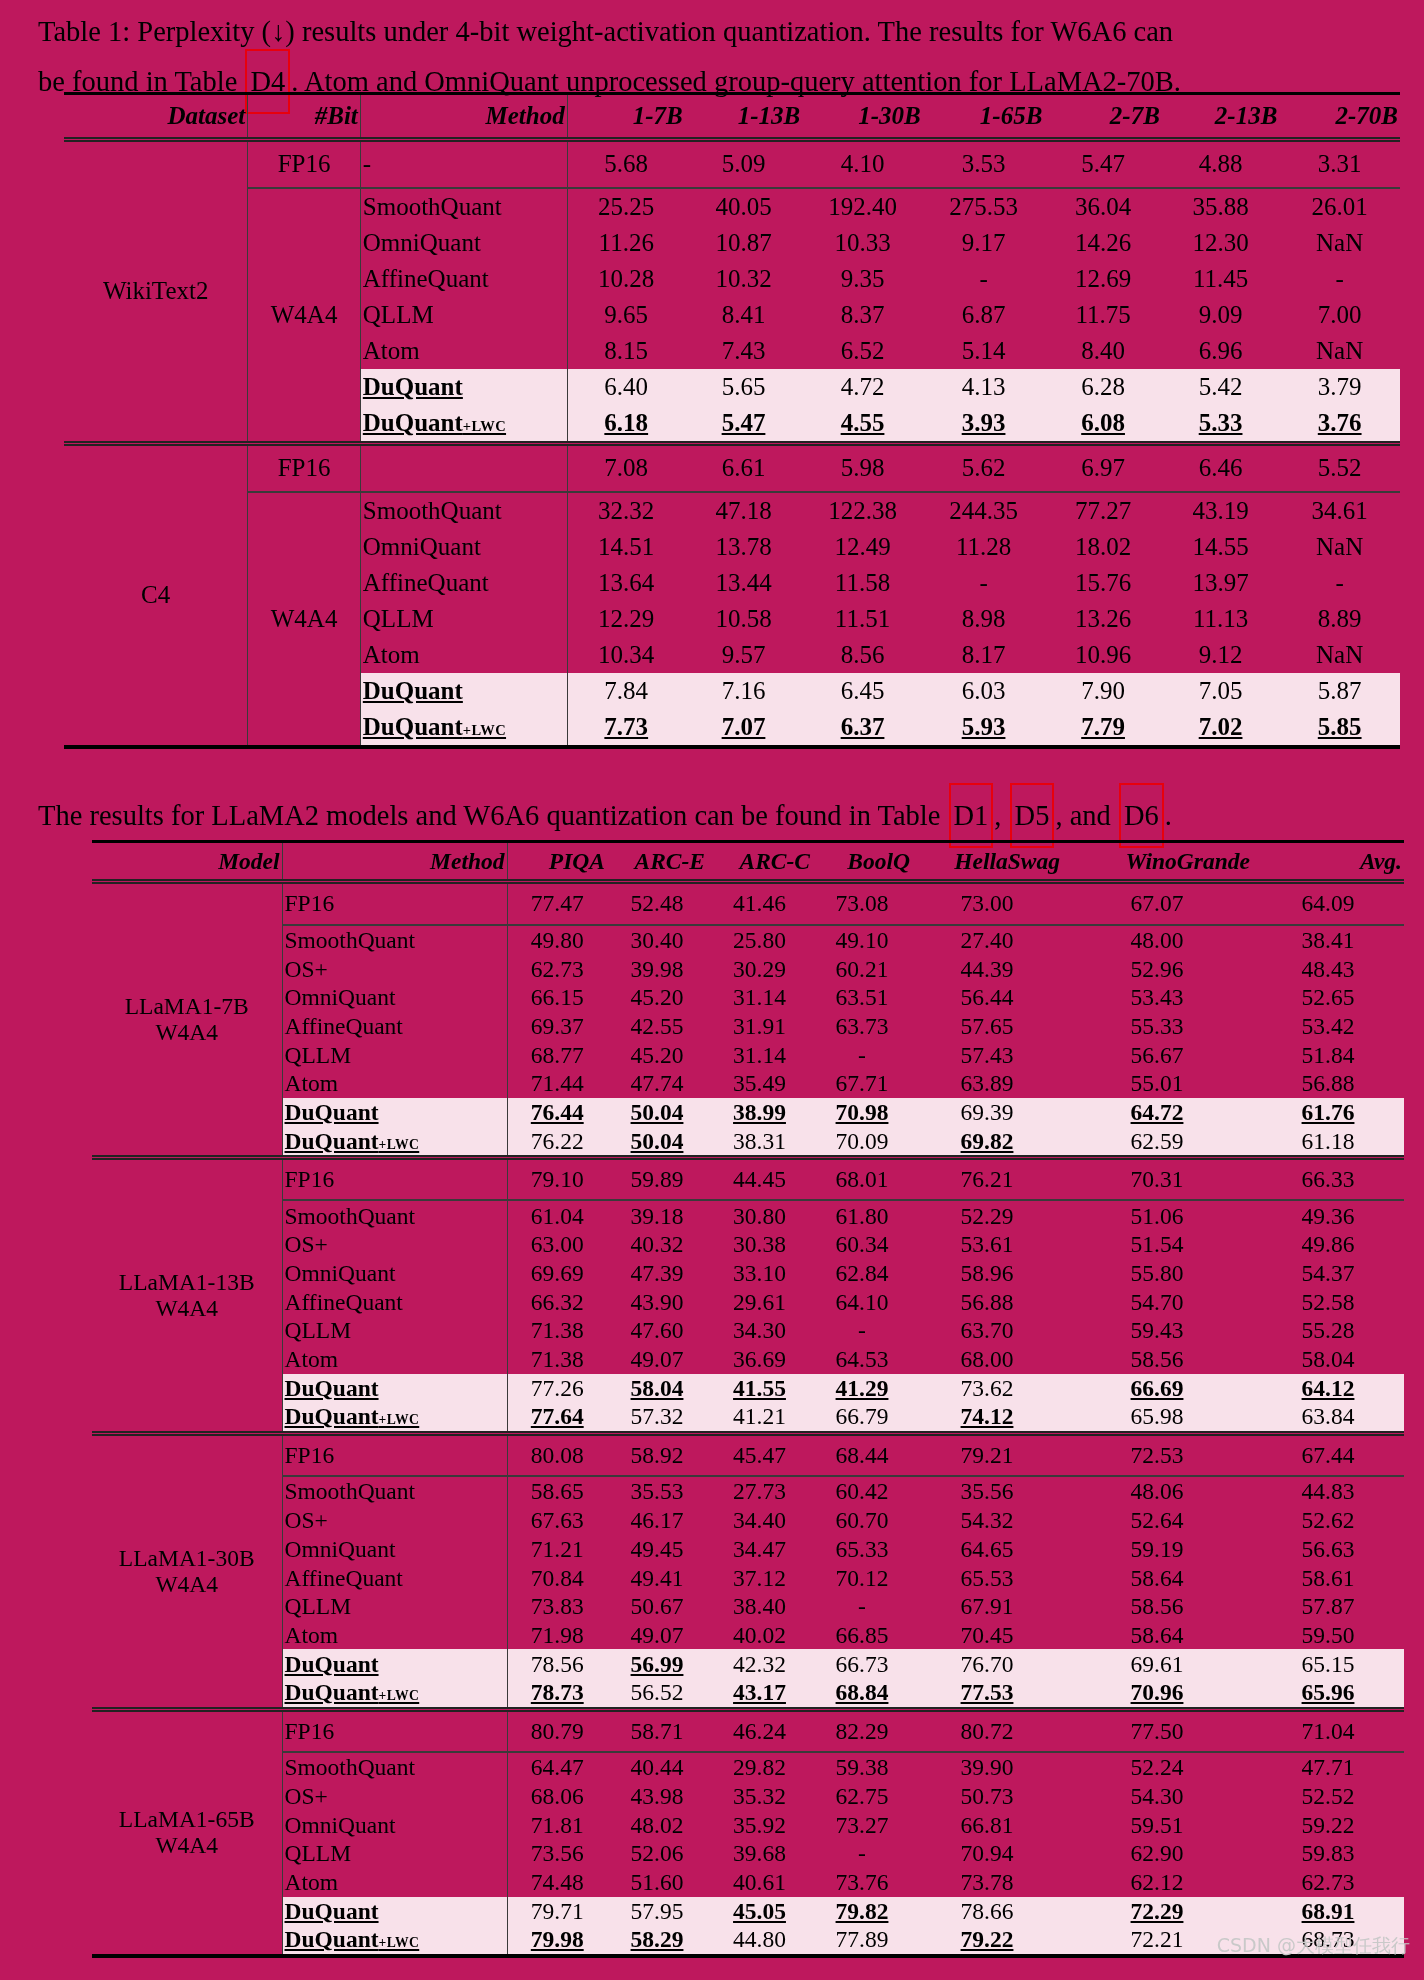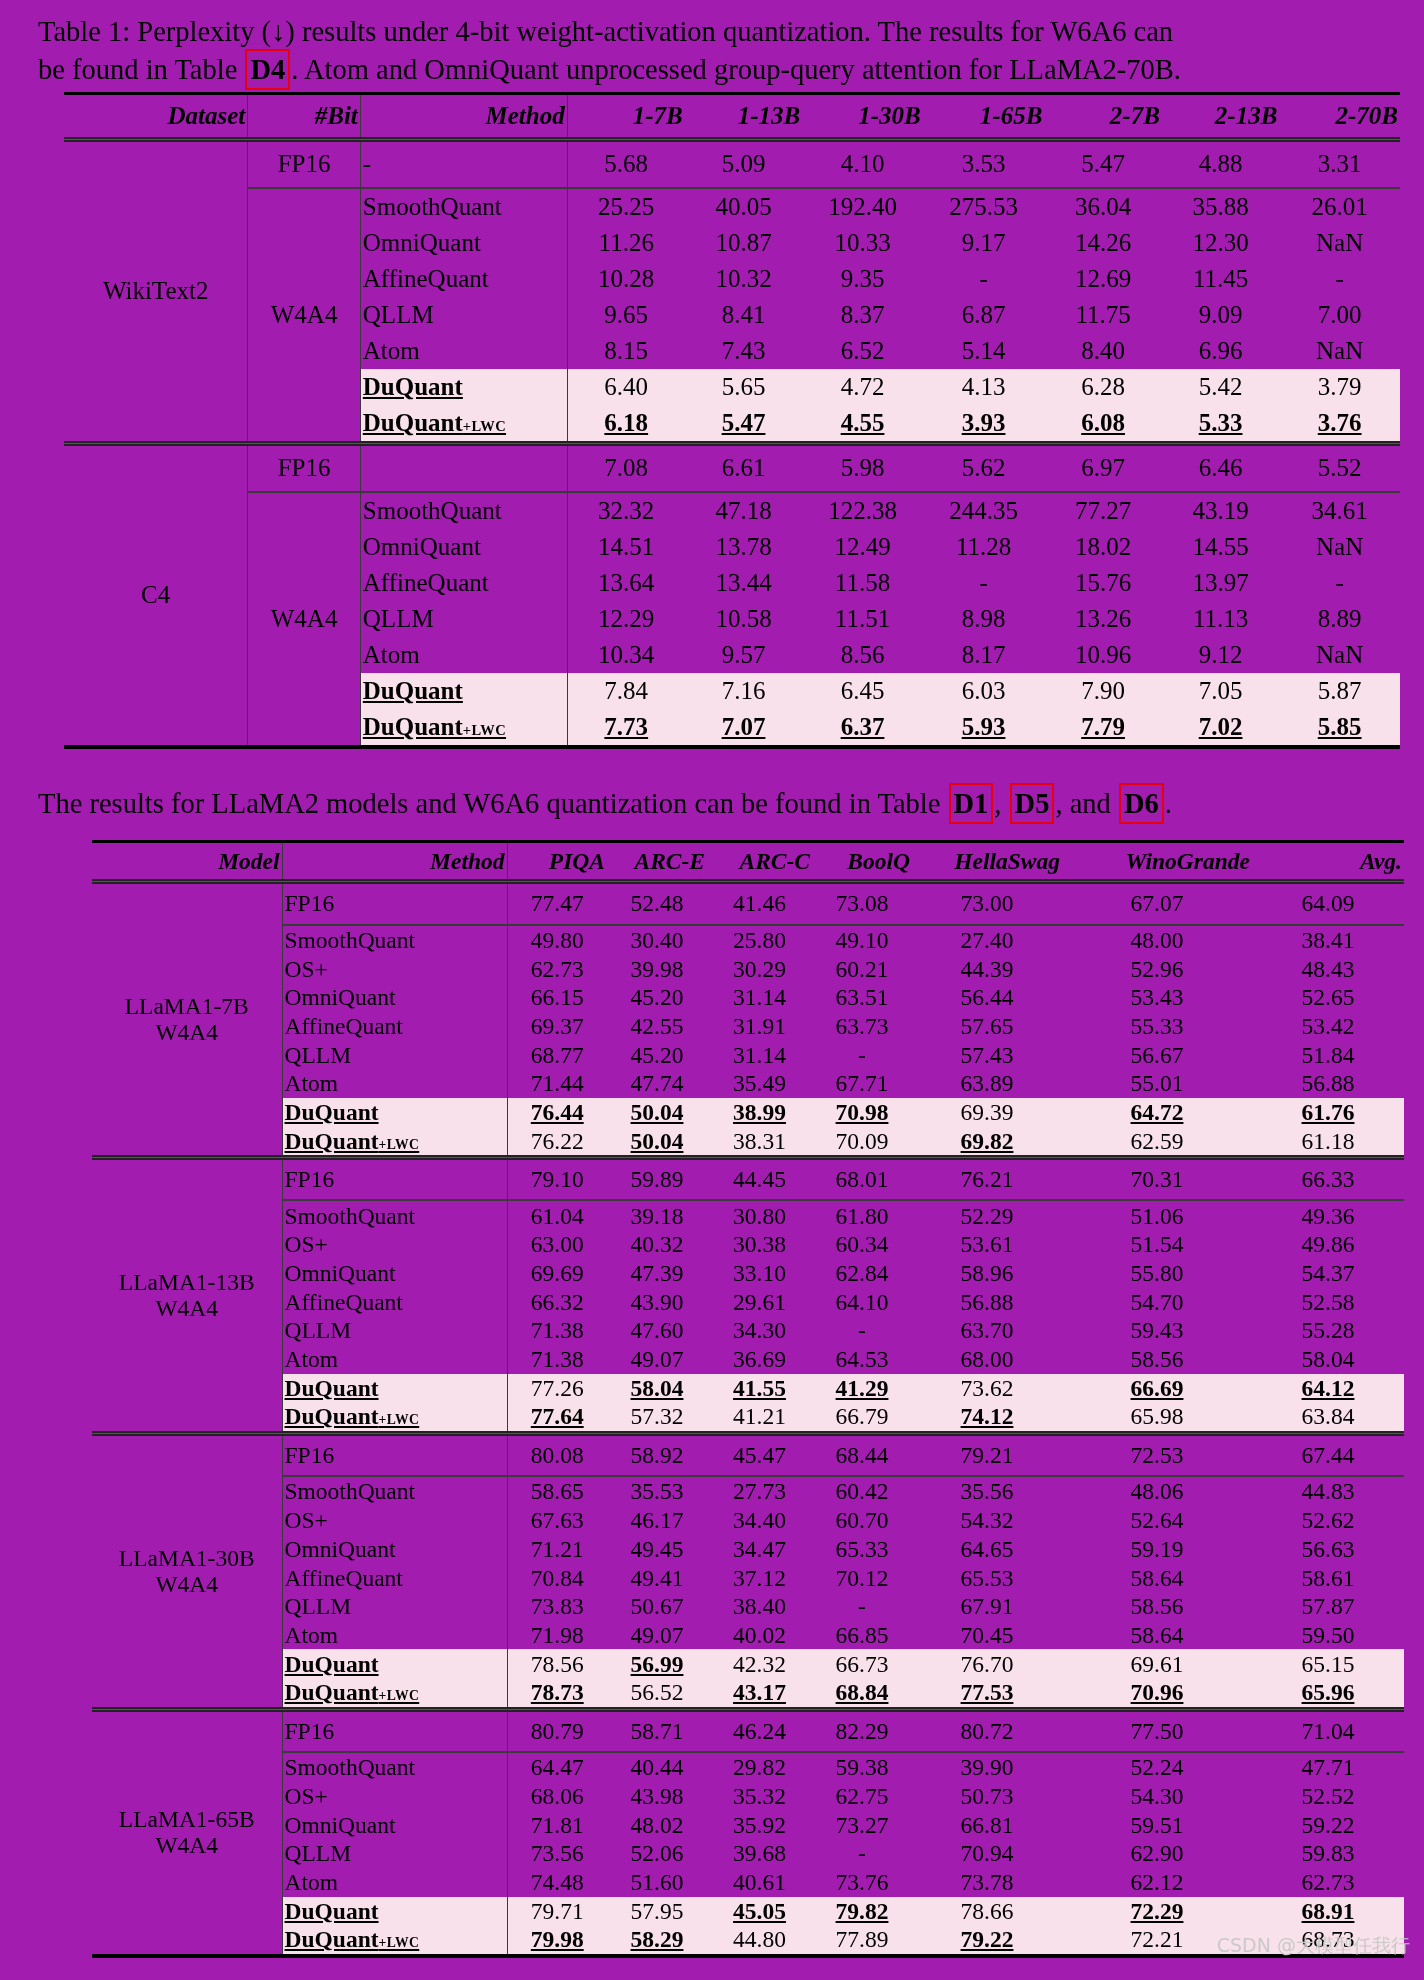--- a/index.html
+++ b/index.html
@@ -1,25 +1,25 @@
 <!DOCTYPE html>
 <html style="--hl: #f8e1ea; --refbox: #e8000d; --wm: #c9c9c9;"><head>
 <meta charset="utf-8">
 <style>
   html,body { margin:0; padding:0; background:#ffffff; }
   .page {
-    position:relative; width:1424px; height:1980px; background:#a21caf;
+    position:relative; width:1424px; height:1980px; background:#be185d;
     font-family:"Liberation Serif", serif; color:#000; overflow:hidden;
   }
   .caption { position:absolute; left:38px; width:1352px; font-size:28.5px; line-height:1.24; margin:0; }
   #cap1 { top:14px; }
   #cap2 { top:748px; }
   .refbox {
     display:inline-block; border:2.5px solid var(--refbox,#e8000d);
-    padding:4px 3px; margin:0 1px; line-height:1.02;font-weight:bold;
+    padding:16px 3px; margin:0 1px; line-height:1.02;
   }
   #t1wrap { position:absolute; left:64px; top:92px;  width:1336px; }
   #t2wrap { position:absolute; left:92px; top:840px; width:1312px; }
   .tbl {
     border-collapse:collapse; width:100%; table-layout:fixed;
     border-top:3.5px solid #000; border-bottom:4.5px solid #000;
   }
   .tbl thead tr { border-bottom:5px double #222; }
   .tbl th { font-weight:bold; text-align:right; overflow:hidden;font-style:italic; }
   .tbl td { overflow:hidden; }

